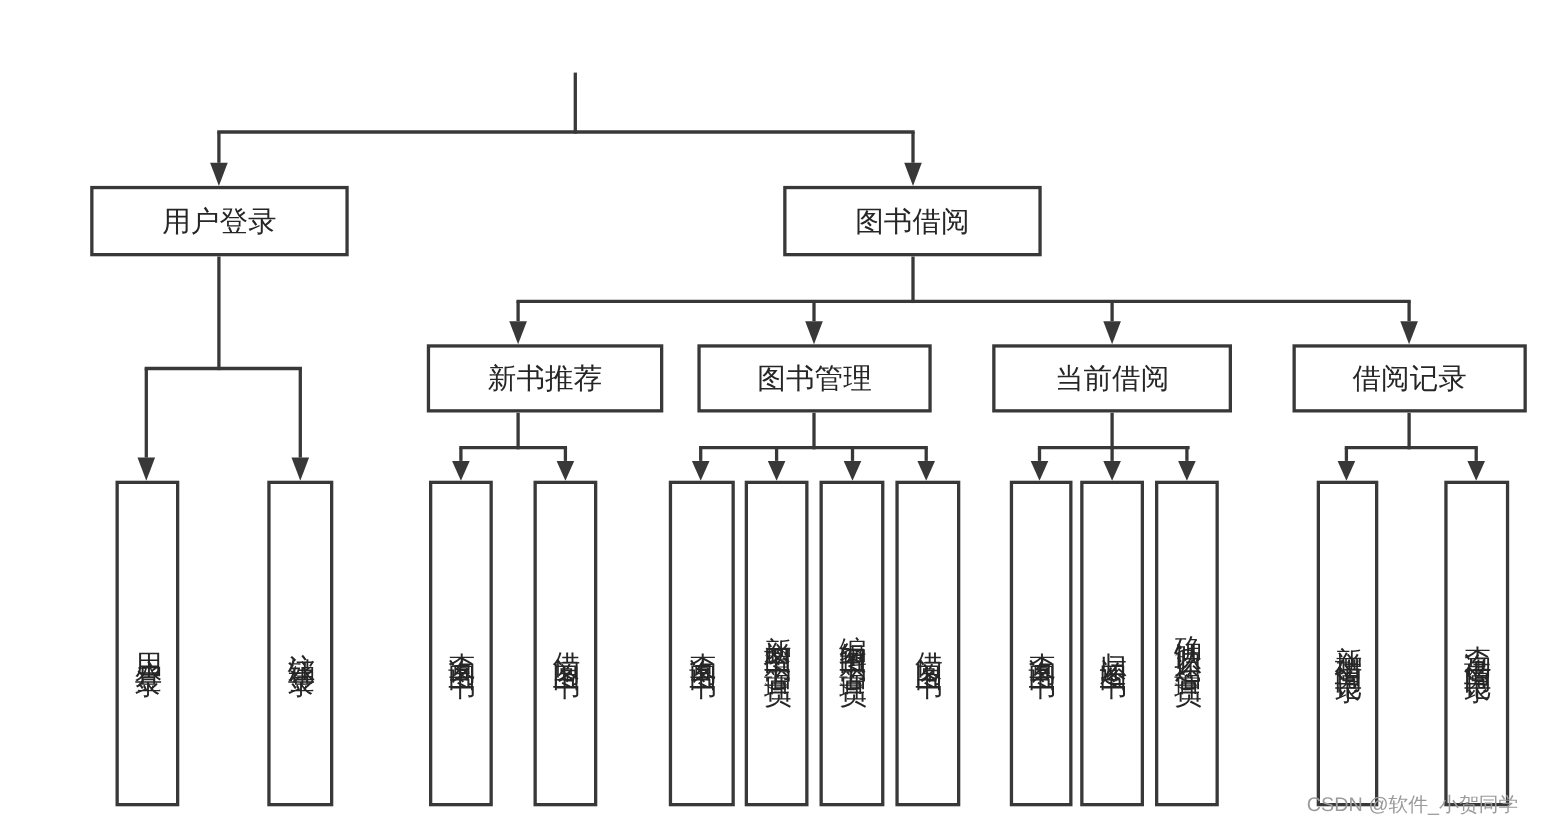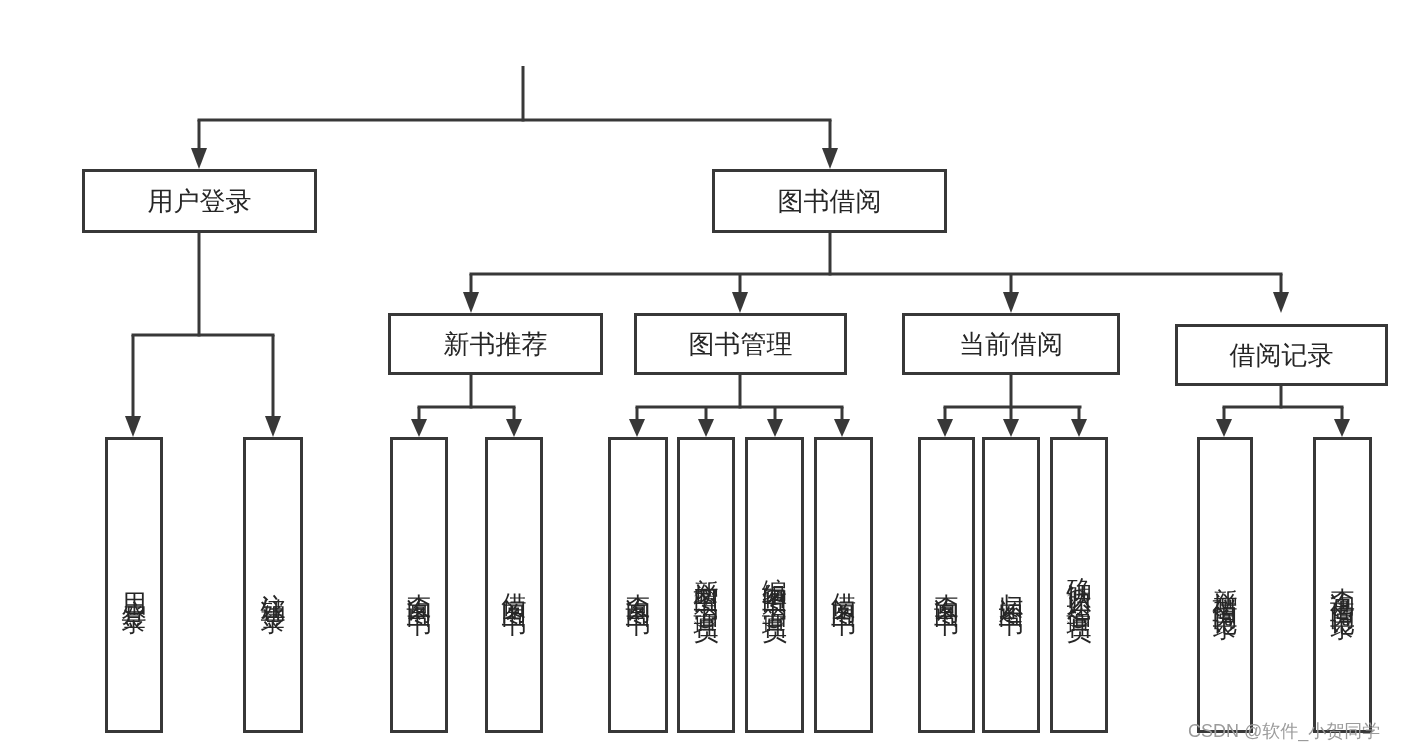--- a/index.html
+++ b/index.html
@@ -113,21 +113,21 @@
     <polygon points="1334,419 1350,419 1342,437"></polygon>
   </svg>
 
 
   <div class="node h" style="left:82px; top:169px; width:235px; height:64px;">用户登录</div>
   <div class="node h" style="left:712px; top:169px; width:235px; height:64px;">图书借阅</div>
 
   <div class="node h" style="left:364px; top:313px; width:215px; height:62px;margin-left:24px;">新书推荐</div>
   <div class="node h" style="left:634px; top:313px; width:213px; height:62px;">图书管理</div>
   <div class="node h" style="left:902px; top:313px; width:218px; height:62px;">当前借阅</div>
-  <div class="node h" style="left:1175px; top:313px; width:213px; height:62px;margin-top:11px;">借阅记录</div>
+  <div class="node h" style="left:1175px; top:313px; width:213px; height:62px;">借阅记录</div>
 
   <div class="node v" style="left:105px; top:437px; width:58px; height:296px;">用户登录</div>
   <div class="node v" style="left:243px; top:437px; width:60px; height:296px;">注销登录</div>
 
   <div class="node v" style="left:390px; top:437px; width:58px; height:296px;">查询图书</div>
   <div class="node v" style="left:485px; top:437px; width:58px; height:296px;">借阅图书</div>
 
   <div class="node v" style="left:608px; top:437px; width:60px; height:296px;">查询图书</div>
   <div class="node v" style="left:677px; top:437px; width:58px; height:296px;">新增图书（管理员）</div>
   <div class="node v" style="left:745px; top:437px; width:59px; height:296px;">编辑图书（管理员）</div>

